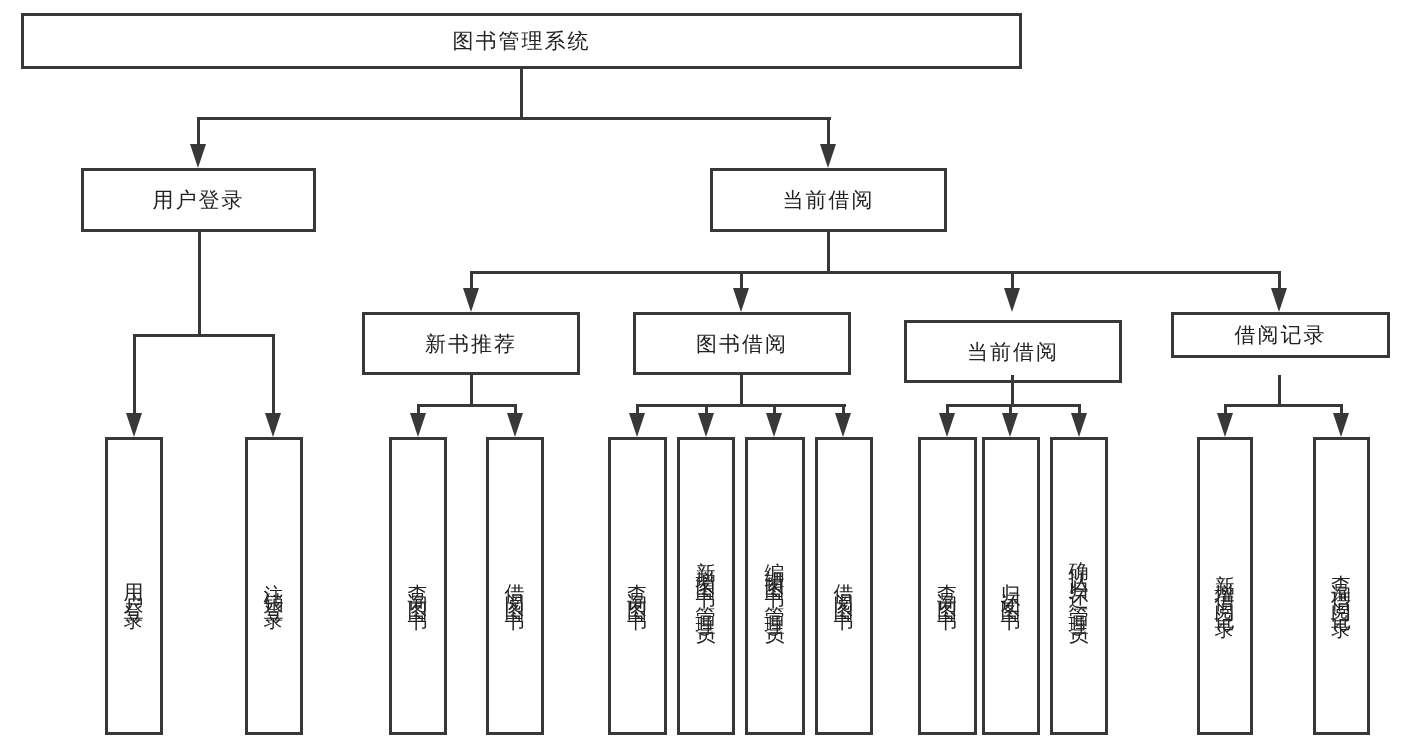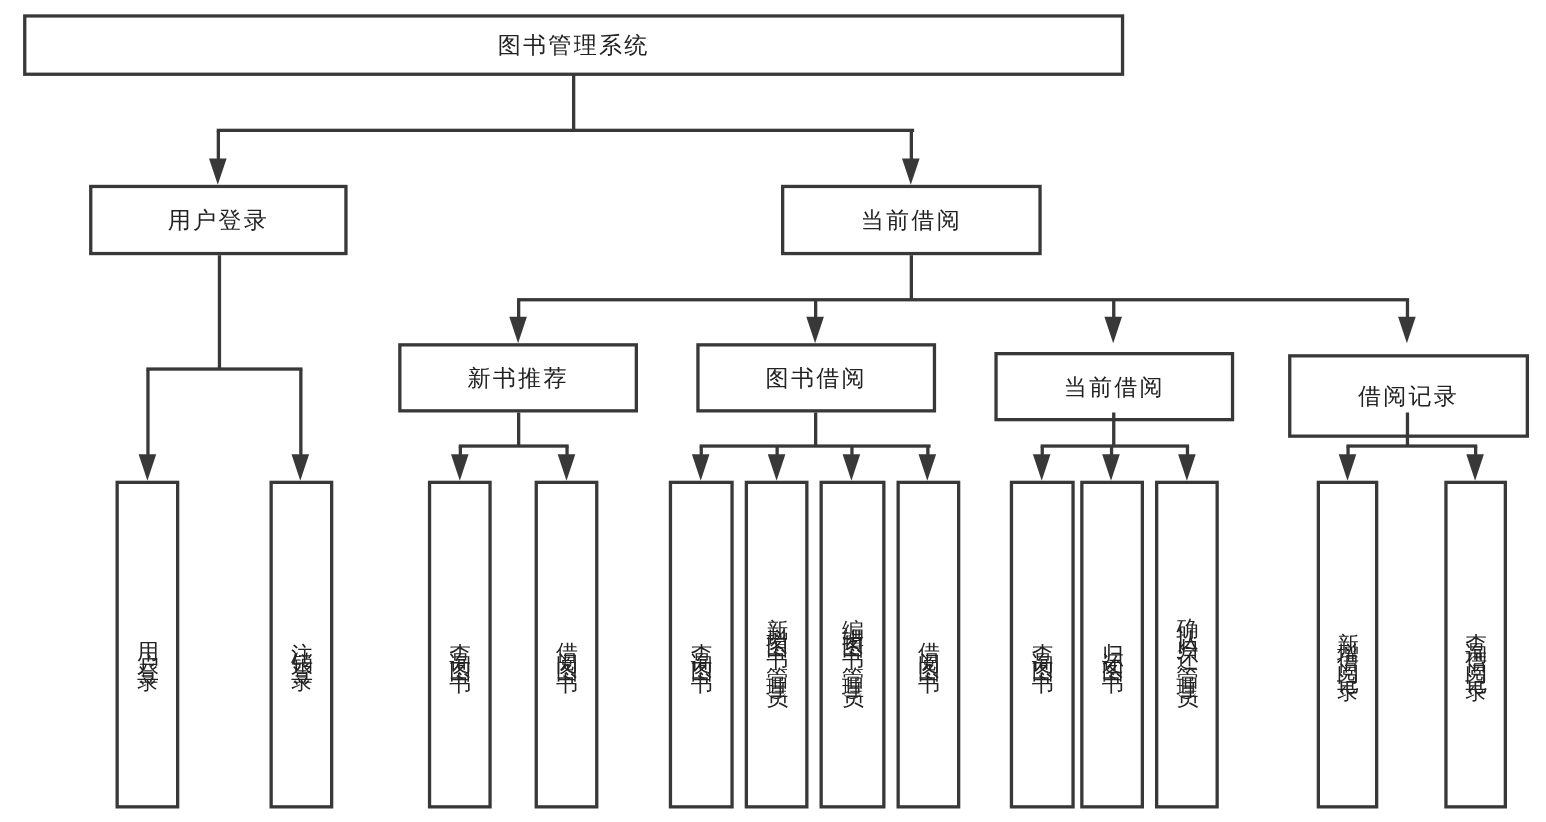--- a/index.html
+++ b/index.html
@@ -104,21 +104,21 @@
 
   <div class="box hbox" style="left:362px;top:312px;width:218px;height:63px;">
     <span>新书推荐</span>
   </div>
   <div class="box hbox" style="left:633px;top:312px;width:218px;height:63px;">
     <span>图书借阅</span>
   </div>
   <div class="box hbox" style="left:904px;top:296px;width:218px;height:63px;margin-top:24px;">
     <span>当前借阅</span>
   </div>
-  <div class="box hbox" style="left:1171px;top:322px;width:219px;height:76px;">
+  <div class="box hbox" style="left:1171px;top:312px;width:219px;height:46px;">
     <span>借阅记录</span>
   </div>
 
   <div class="line" style="left:470px;top:375px;width:3px;height:31px;"></div>
   <div class="line" style="left:417px;top:404px;width:100px;height:3px;"></div>
   <div class="line" style="left:417px;top:406px;width:3px;height:11px;"></div>
   <div class="arrow" style="left:410px;top:413px;"></div>
   <div class="line" style="left:514px;top:406px;width:3px;height:11px;"></div>
   <div class="arrow" style="left:507px;top:413px;"></div>
 

